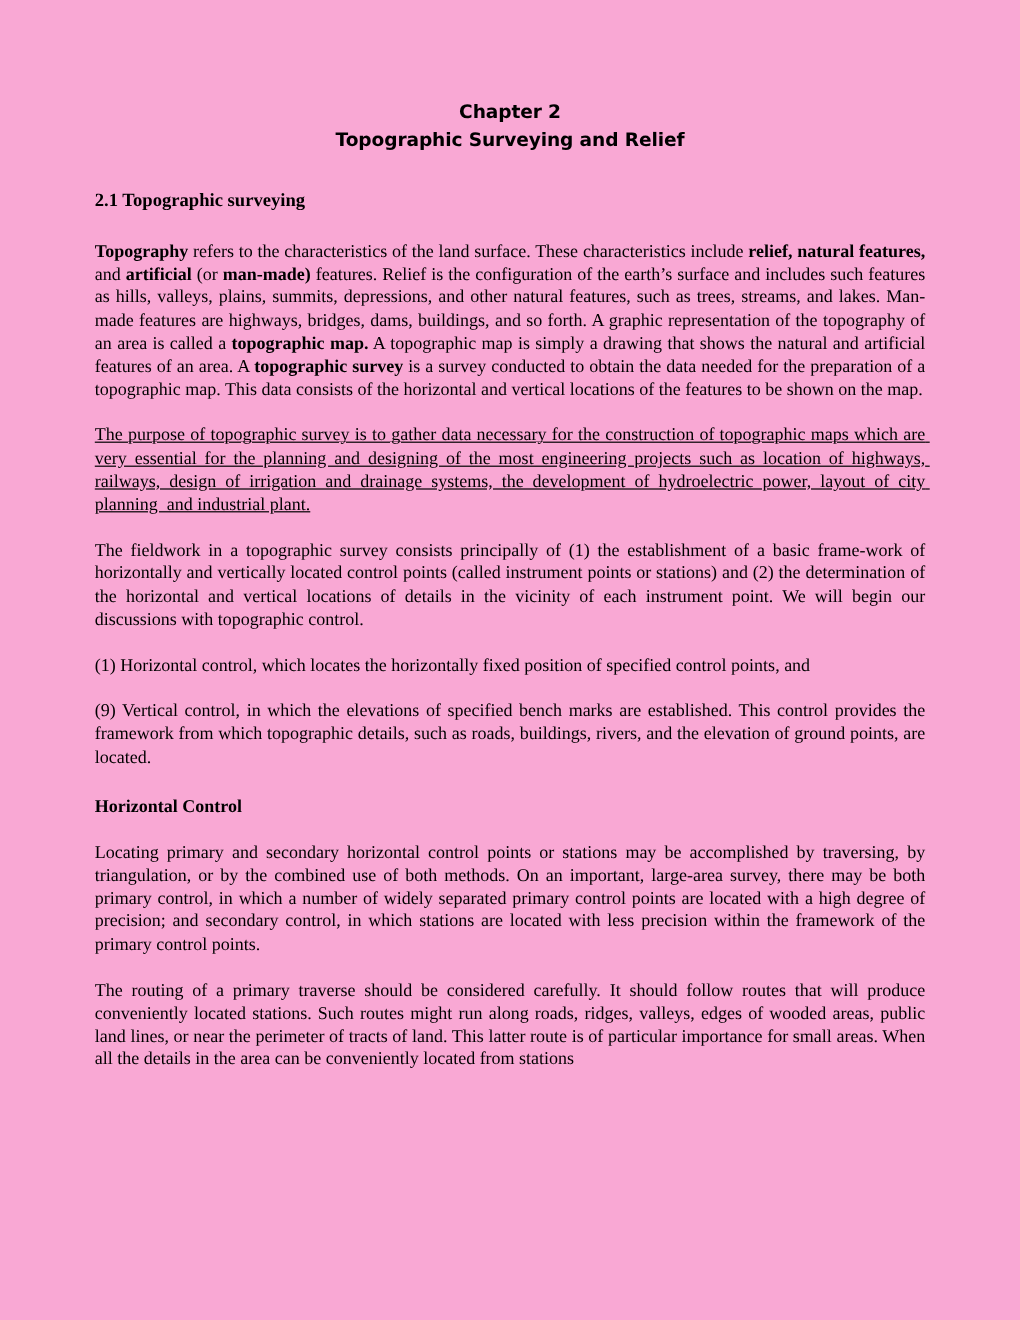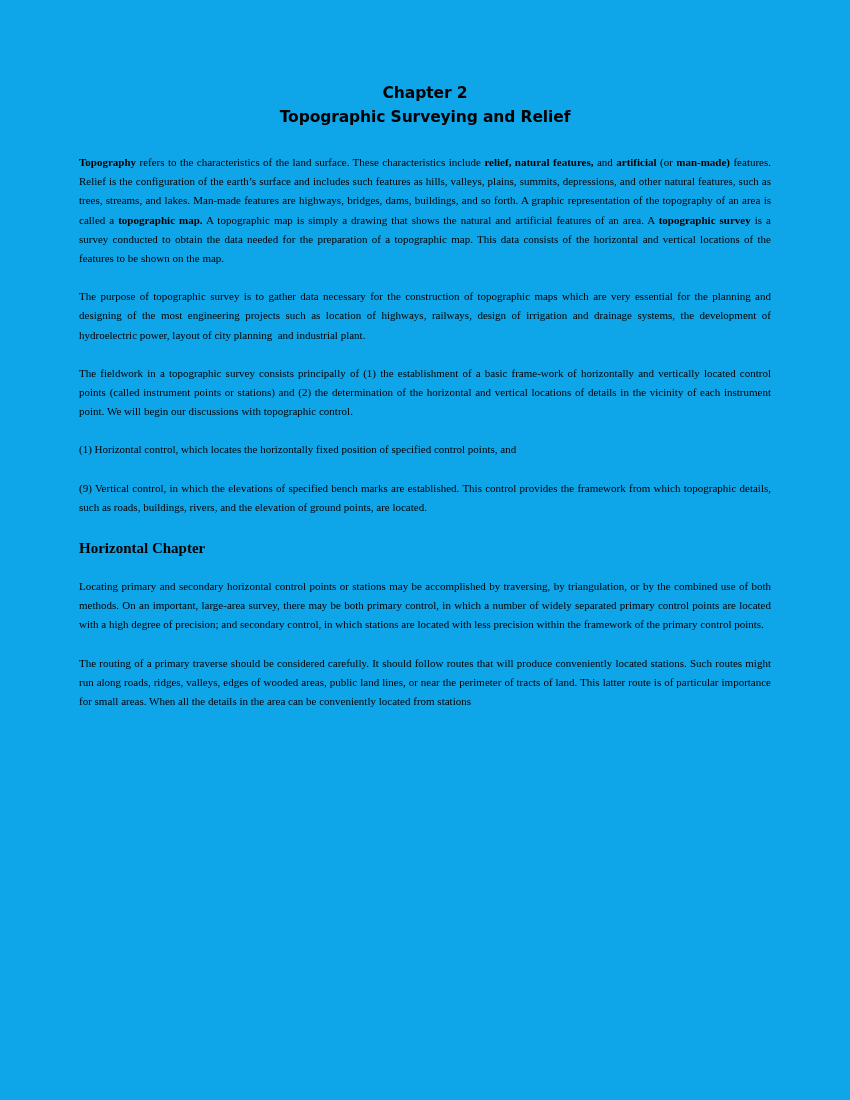--- a/index.html
+++ b/index.html
@@ -11,21 +11,21 @@
     width: 850px;
     height: 1100px;
     font-family: "Liberation Serif", "DejaVu Serif", serif;
     color: #000000;
     overflow: hidden;
   }
   .page {
     position: relative;
     width: 850px;
     height: 1100px;
-    background: #0ea5e9;
+    background: #f9a8d4;
     box-sizing: border-box;
   }
   .content {
     position: absolute;
     left: 79px;
     top: 0;
     width: 692px;
   }
   .doc-title {
     font-family: "DejaVu Sans", "Liberation Sans", sans-serif;
@@ -50,65 +50,67 @@
   }
   .sub-heading {
     font-family: "Liberation Serif", "DejaVu Serif", serif;
     font-weight: bold;
     font-size: 15px;
     line-height: 19px;
     margin: 0;
     padding-top: 22px;
   }
   p.body-text {
-    font-size: 11px;
+    font-size: 15px;
     line-height: 19.2px;
     text-align: justify;
     margin: 0;
     padding-top: 19px;
     -webkit-hyphens: none;
     hyphens: none;
   }
   p.body-text.tight {
     text-align: left;
   }
   p.first-para {
     padding-top: 24px;
   }
   b, strong {
     font-weight: bold;
   }
   .nowrap-space {
     white-space: pre-wrap;
+    text-decoration: underline;
   }
 </style>
 </head>
 <body>
 
 <div class="page">
   <div class="content">
 
     <h1 class="doc-title">
       <span>Chapter 2</span>
       <span class="line2">Topographic Surveying and Relief</span>
     </h1>
 
+    <h2 class="section-heading">2.1 Topographic surveying</h2>
 
     <p class="body-text first-para"><b>Topography</b><span> refers to the characteristics of the land surface. These characteristics include </span><b>relief, natural features,</b><span> and </span><b>artificial</b><span> (or </span><b>man-made)</b><span> features. Relief is the configuration of the earth’s surface and includes such features as hills, valleys, plains, summits, depressions, and other natural features, such as trees, streams, and lakes. Man-made features are highways, bridges, dams, buildings, and so forth. A graphic representation of the topography of an area is called a </span><b>topographic map.</b><span> A topographic map is simply a drawing that shows the natural and artificial features of an area. A </span><b>topographic survey</b><span> is a survey conducted to obtain the data needed for the preparation of a topographic map. This data consists of the horizontal and vertical locations of the features to be shown on the map.</span></p>
 
     <p class="body-text nowrap-space">The purpose of topographic survey is to gather data necessary for the construction of topographic maps which are very essential for the planning and designing of the most engineering projects such as location of highways, railways, design of irrigation and drainage systems, the development of hydroelectric power, layout of city planning  and industrial plant.</p>
 
 
     <p class="body-text">The fieldwork in a topographic survey consists principally of (1) the establishment of a basic frame-work of horizontally and vertically located control points (called instrument points or stations) and (2) the determination of the horizontal and vertical locations of details in the vicinity of each instrument point. We will begin our discussions with topographic control.</p>
 
 
     <p class="body-text tight">(1) Horizontal control, which locates the horizontally fixed position of specified control points, and</p>
 
     <p class="body-text">(9) Vertical control, in which the elevations of specified bench marks are established. This control provides the framework from which topographic details, such as roads, buildings, rivers, and the elevation of ground points, are located.</p>
 
-    <h3 class="sub-heading">Horizontal Chapter</h3>
+    <h3 class="sub-heading">Horizontal Control</h3>
 
     <p class="body-text">Locating primary and secondary horizontal control points or stations may be accomplished by traversing, by triangulation, or by the combined use of both methods. On an important, large-area survey, there may be both primary control, in which a number of widely separated primary control points are located with a high degree of precision; and secondary control, in which stations are located with less precision within the framework of the primary control points.</p>
 
     <p class="body-text">The routing of a primary traverse should be considered carefully. It should follow routes that will produce conveniently located stations. Such routes might run along roads, ridges, valleys, edges of wooded areas, public land lines, or near the perimeter of tracts of land. This latter route is of particular importance for small areas. When all the details in the area can be conveniently located from stations</p>
 
   </div>
 </div>
 
 </body></html>

